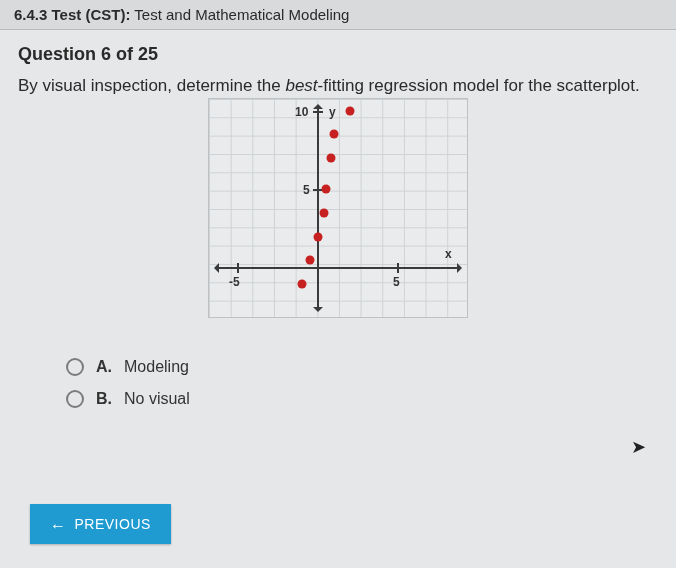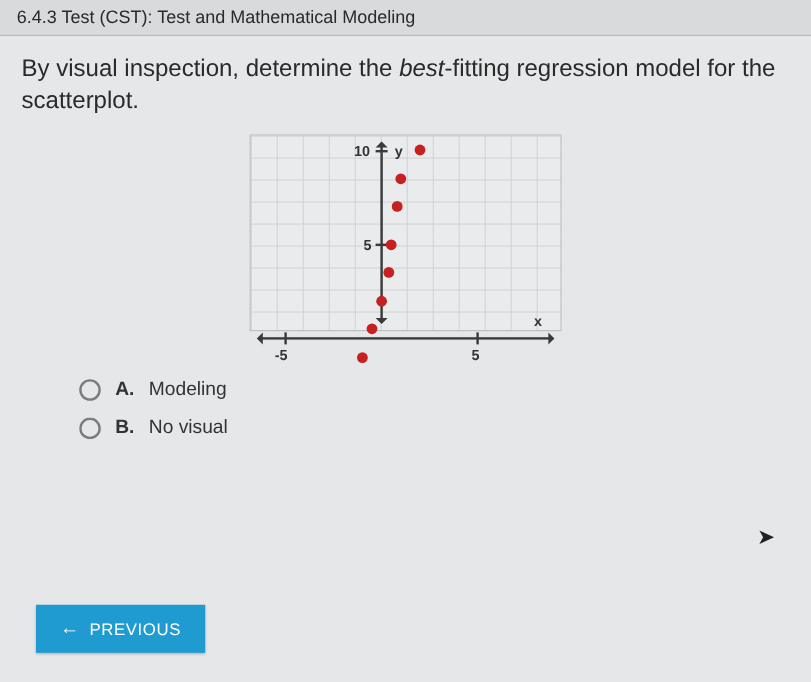--- a/index.html
+++ b/index.html
@@ -11,43 +11,42 @@
     overflow: hidden;
     position: relative;
     color: #2a2a2a;
   }
   .header-bar {
     background: #d8dadb;
     border-bottom: 1px solid #b8babb;
     padding: 6px 14px;
     font-size: 15px;
   }
-  .header-bar b { font-weight: 400; }
+  .header-bar b { font-weight: 700; }
   .content {
     padding: 14px 18px 0 18px;
   }
   .q-num {
     font-weight: 700;
     font-size: 18px;
     margin-bottom: 10px;
   }
   .prompt {
-    font-size: 20px;
+    font-size: 17px;
     line-height: 1.35;
-    margin-bottom: 14px;
   }
   .prompt .em { font-style: italic; }
   .chart-wrap {
     display: flex;
     justify-content: center;
     margin-bottom: 40px;
   }
   .chart-box {
     width: 260px;
-    height: 164px;
+    height: 220px;
     border: 1px solid #bfc2c4;
     background:
       linear-gradient(#cfd2d4 1px, transparent 1px) 0 0/100% 18.33px,
       linear-gradient(90deg, #cfd2d4 1px, transparent 1px) 0 0/21.66px 100%,
       #e9ebec;
     position: relative;
   }
   .axis-y {
     position: absolute;
     left: 108px;
@@ -159,20 +158,21 @@
 </head>
 <body>
 
 <div class="header-bar">
   <b><span>6.4.3</span>
      <span>Test (CST):</span></b>
   <span>Test and Mathematical Modeling</span>
 </div>
 
 <div class="content">
+  <div class="q-num">Question 6 of 25</div>
   <div class="prompt">
     <span>By visual inspection, determine the </span><span class="em">best</span><span>-fitting regression model for the scatterplot.</span>
   </div>
 
   <div class="chart-wrap">
     <div class="chart-box" id="chart">
       <div class="axis-y"></div>
       <div class="axis-x"></div>
       <div class="tick-y5"></div>
       <div class="tick-y10"></div>

